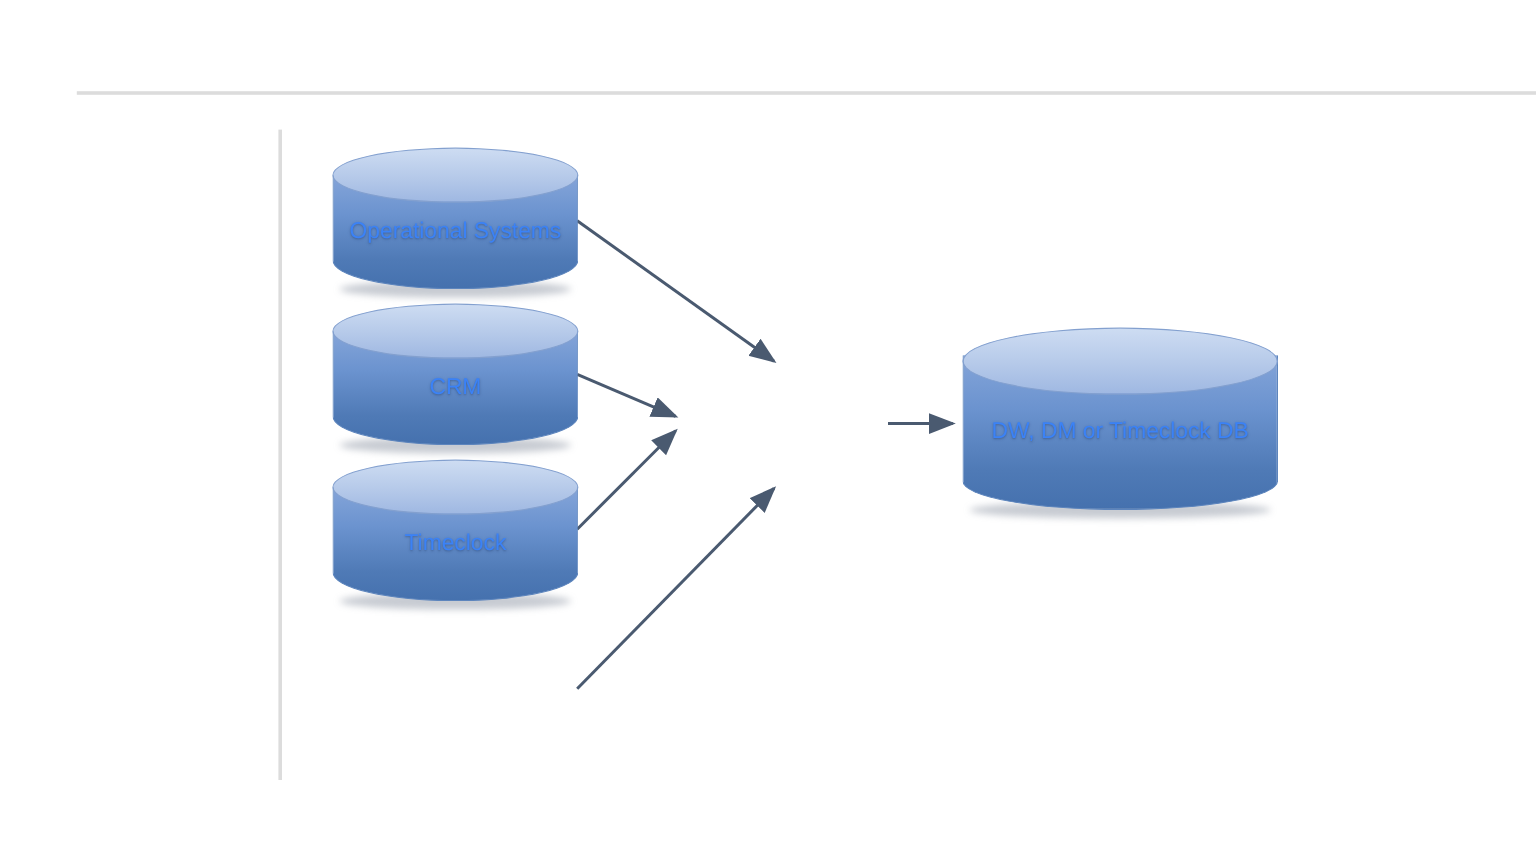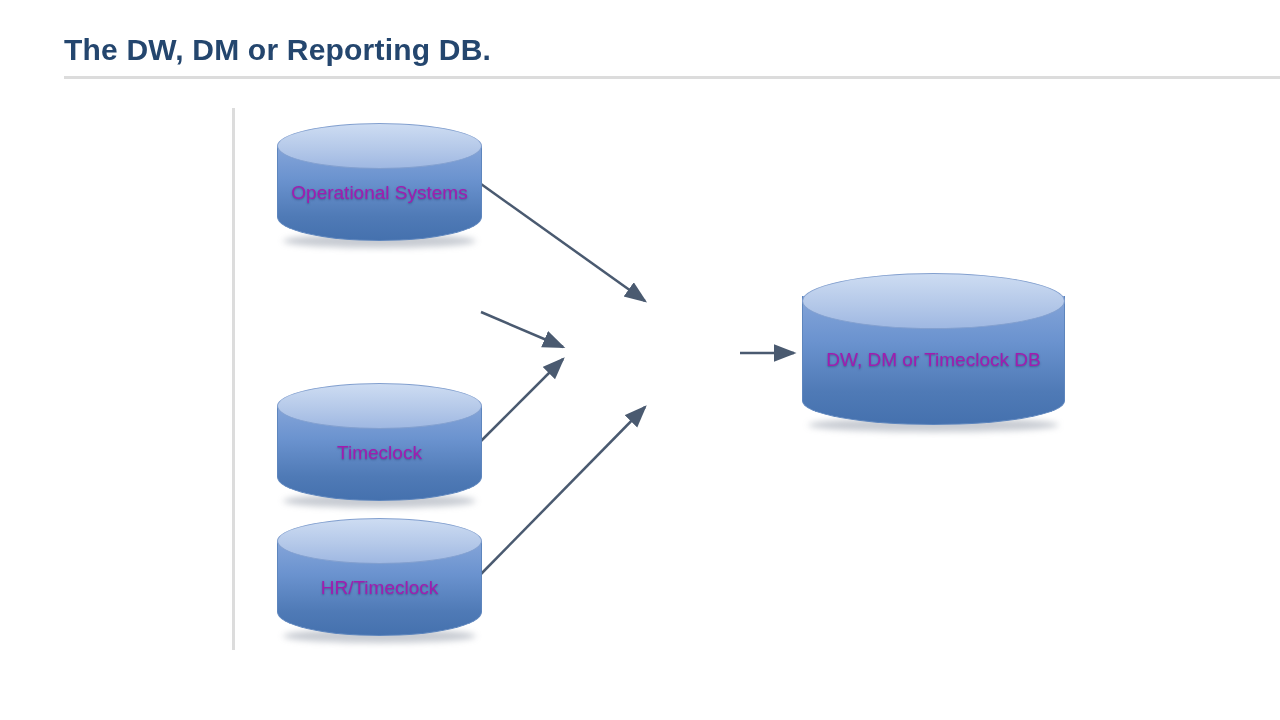--- a/index.html
+++ b/index.html
@@ -28,21 +28,21 @@
     border-radius:0 0 50% 50% / 0 0 24px 24px;
   }
   .cyl .top{
     position:absolute;left:0;right:0;top:0;height:46px;border-radius:50%;
     background:linear-gradient(180deg,#cddcf2 0%,#b5c9e9 55%,#9fb8e2 100%);
     border:1px solid #83a0cf;
   }
   .cyl .label{
     position:absolute;left:0;right:0;top:23px;bottom:0;
     display:flex;align-items:center;justify-content:center;text-align:left;
-    color:#a21caf;font-size:19px;line-height:1.4;
+    color:#3b82f6;font-size:19px;line-height:1.4;
     text-shadow:0 1px 2px rgba(35,60,105,.55);
   }
   .cyl.big .top{height:56px;background:linear-gradient(180deg,#d3e0f4 0%,#bacde césar;}
   
   .cyl.big .top{height:56px;background:linear-gradient(180deg,#d3e0f4 0%,#bccfeb 55%,#a7bfe6 100%);}
   .cyl.big .body{
     top:28px;border-radius:0 0 50% 50% / 0 0 30px 30px;
     background:linear-gradient(180deg,#93b0de 0%,#7d9fd6 35%,#5b85c2 80%,#527dbb 100%);
   }
   .cyl.big .label{top:28px;font-size:20px;white-space:nowrap;}
@@ -50,21 +50,20 @@
   
   .footer-rule{position:absolute;left:58px;top:667px;width:1222px;height:2px;background:#dcdcdc;}
   
   svg.layer{position:absolute;left:0;top:0;pointer-events:none;}
 </style>
 </head>
 <body>
 
 <div id="slide">
 
-  <div class="title">The DW, DM or Reporting DB.</div>
   <div class="title-rule"></div>
   <div class="v-rule"></div>
 
   
   <svg class="layer" width="1280" height="720" viewBox="0 0 1280 720">
     <defs>
       <marker id="ah" markerWidth="10" markerHeight="8" refX="8" refY="3.5" orient="auto">
         <path d="M0,0 L9,3.5 L0,7 Z" fill="#4a5a70"></path>
       </marker>
     </defs>
@@ -76,34 +75,34 @@
   </svg>
 
   
   <div class="cyl" style="left:277px;top:123px;width:205px;height:118px">
     <div class="shadow"></div>
     <div class="body"></div>
     <div class="top"></div>
     <div class="label pad-wrap">Operational Systems</div>
   </div>
 
+  <div class="cyl" style="left:277px;top:253px;width:205px;height:118px">
+    <div class="shadow"></div>
+    <div class="body"></div>
+    <div class="top"></div>
+    <div class="label">CRM</div>
+  </div>
 
   <div class="cyl" style="left:277px;top:383px;width:205px;height:118px">
     <div class="shadow"></div>
     <div class="body"></div>
     <div class="top"></div>
     <div class="label">Timeclock</div>
   </div>
 
-  <div class="cyl" style="left:277px;top:518px;width:205px;height:118px">
-    <div class="shadow"></div>
-    <div class="body"></div>
-    <div class="top"></div>
-    <div class="label">HR/Timeclock</div>
-  </div>
 
   
   
 
   
   <div class="cyl big" style="left:802px;top:273px;width:263px;height:152px">
     <div class="shadow"></div>
     <div class="body"></div>
     <div class="top"></div>
     <div class="label">DW, DM or Timeclock DB</div>

